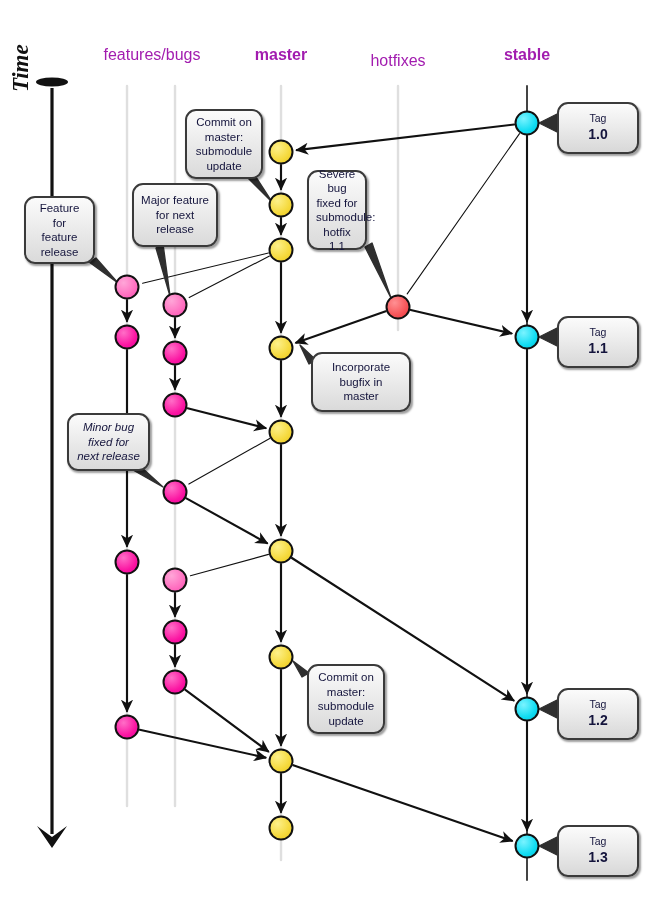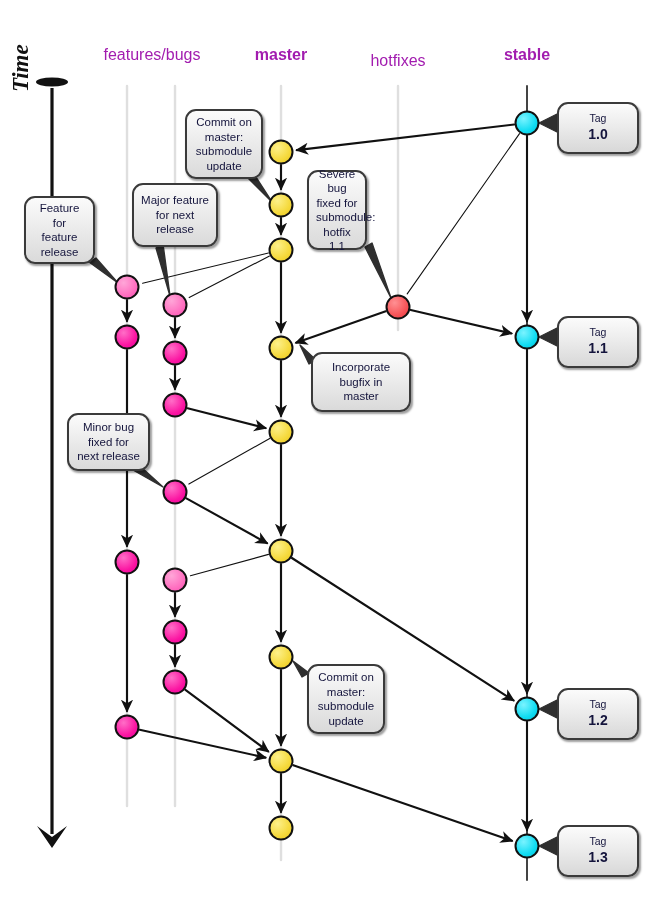--- a/index.html
+++ b/index.html
@@ -206,21 +206,21 @@
           <div>hotfix <b>1.1</b></div>
         </div>
       </div>
       <div class="callout" style="left: 311px; top: 352px; width: 100px; height: 60px;">
         <div class="txt">
           <div>Incorporate</div>
           <div>bugfix in</div>
           <div><b>master</b></div>
         </div>
       </div>
-      <div class="callout" style="left: 67px; top: 413px; width: 83px; height: 58px;">
+      <div class="callout" style="left: 67px; top: 413px; width: 83px; height: 58px; font-style: italic;">
         <div class="txt">
           <div>Minor bug</div>
           <div>fixed for</div>
           <div>next release</div>
         </div>
       </div>
       <div class="callout" style="left: 307px; top: 664px; width: 78px; height: 70px;">
         <div class="txt">
           <div>Commit on</div>
           <div><b>master:</b></div>

